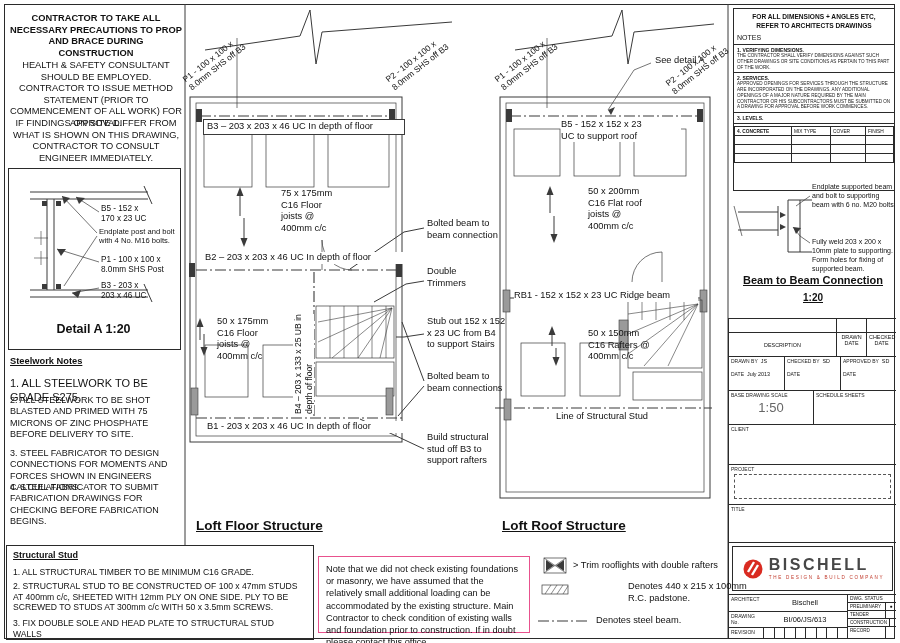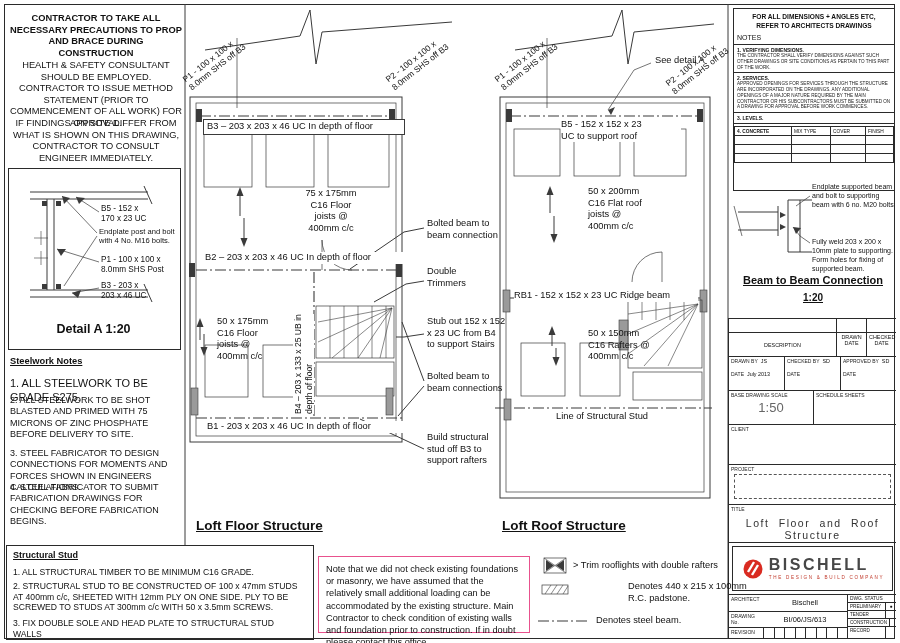--- a/index.html
+++ b/index.html
@@ -240,21 +240,21 @@
   <div class="t b u" style="left:13px;top:550px;font-size:9px;">Structural Stud</div>
   <div class="t" style="left:13px;top:567px;width:292px;font-size:8.6px;">1. ALL STRUCTURAL TIMBER TO BE MINIMUM C16 GRADE.</div>
   <div class="t" style="left:13px;top:581px;width:292px;font-size:8.6px;">2. STRUCTURAL STUD TO BE CONSTRUCTED OF 100 x 47mm STUDS AT 400mm c/c, SHEETED WITH 12mm PLY ON ONE SIDE. PLY TO BE SCREWED TO STUDS AT 300mm c/c WITH 50 x 3.5mm SCREWS.</div>
   <div class="t" style="left:13px;top:618px;width:292px;font-size:8.6px;">3. FIX DOUBLE SOLE AND HEAD PLATE TO STRUCTURAL STUD WALLS</div>
 
   <div class="t rot" style="left:193px;top:72px;">P1 - 100 x 100 x
 8.0mm SHS off B3</div>
   <div class="t rot" style="left:396px;top:72px;">P2 - 100 x 100 x
 8.0mm SHS off B3</div>
   <div class="t bg" style="left:203px;top:119px;width:194px;border:0.8px solid #3a3a3a;padding:1px 3px;">B3 – 203 x 203 x 46 UC In depth of floor</div>
-  <div class="t" style="left:291px;top:188px;width:80px;text-align:center;">75 x 175mm
+  <div class="t" style="left:281px;top:188px;width:80px;">75 x 175mm
 C16 Floor
 joists @
 400mm c/c</div>
   <div class="t bg" style="left:205px;top:252px;width:200px;">B2 – 203 x 203 x 46 UC In depth of floor</div>
   <div class="t" style="left:217px;top:316px;width:72px;">50 x 175mm
 C16 Floor
 joists @
 400mm c/c</div>
   <div class="t rot90 bg" style="left:293px;top:414px;">B4 – 203 x 133 x 25 UB in
 depth of floor</div>
@@ -388,21 +388,20 @@
     <div class="row" style="height:40px;">
       <div class="cell" style="flex:1;"><span class="lbl">CLIENT</span></div>
     </div>
     <div class="row" style="height:40px;position:relative;">
       <div class="cell" style="flex:1;"><span class="lbl">PROJECT</span></div>
       <div style="position:absolute;left:5px;right:5px;top:9px;bottom:5px;border:1px dashed #555;"></div>
     </div>
     <div class="row" style="height:38px;">
       <div class="cell" style="flex:1;">
         <div class="lbl">TITLE</div>
-        <div class="cad" style="font-size:10.5px;text-align:center;margin-top:5px;">Loft Floor and Roof Structure</div>
       </div>
     </div>
     <div class="row" style="height:52px;padding:3px;">
       <div style="flex:1;border:1px solid #2a2a2a;">
         <div class="logobox">
           <svg width="24" height="24" viewBox="0 0 24 24">
             <circle cx="12" cy="12" r="9.5" fill="#d92b21" stroke="none"></circle>
             <line x1="7" y1="15" x2="13" y2="5" stroke="#ffffff" stroke-width="2.4"></line>
             <line x1="11" y1="18" x2="17" y2="8" stroke="#ffffff" stroke-width="2.4"></line>
           </svg>

